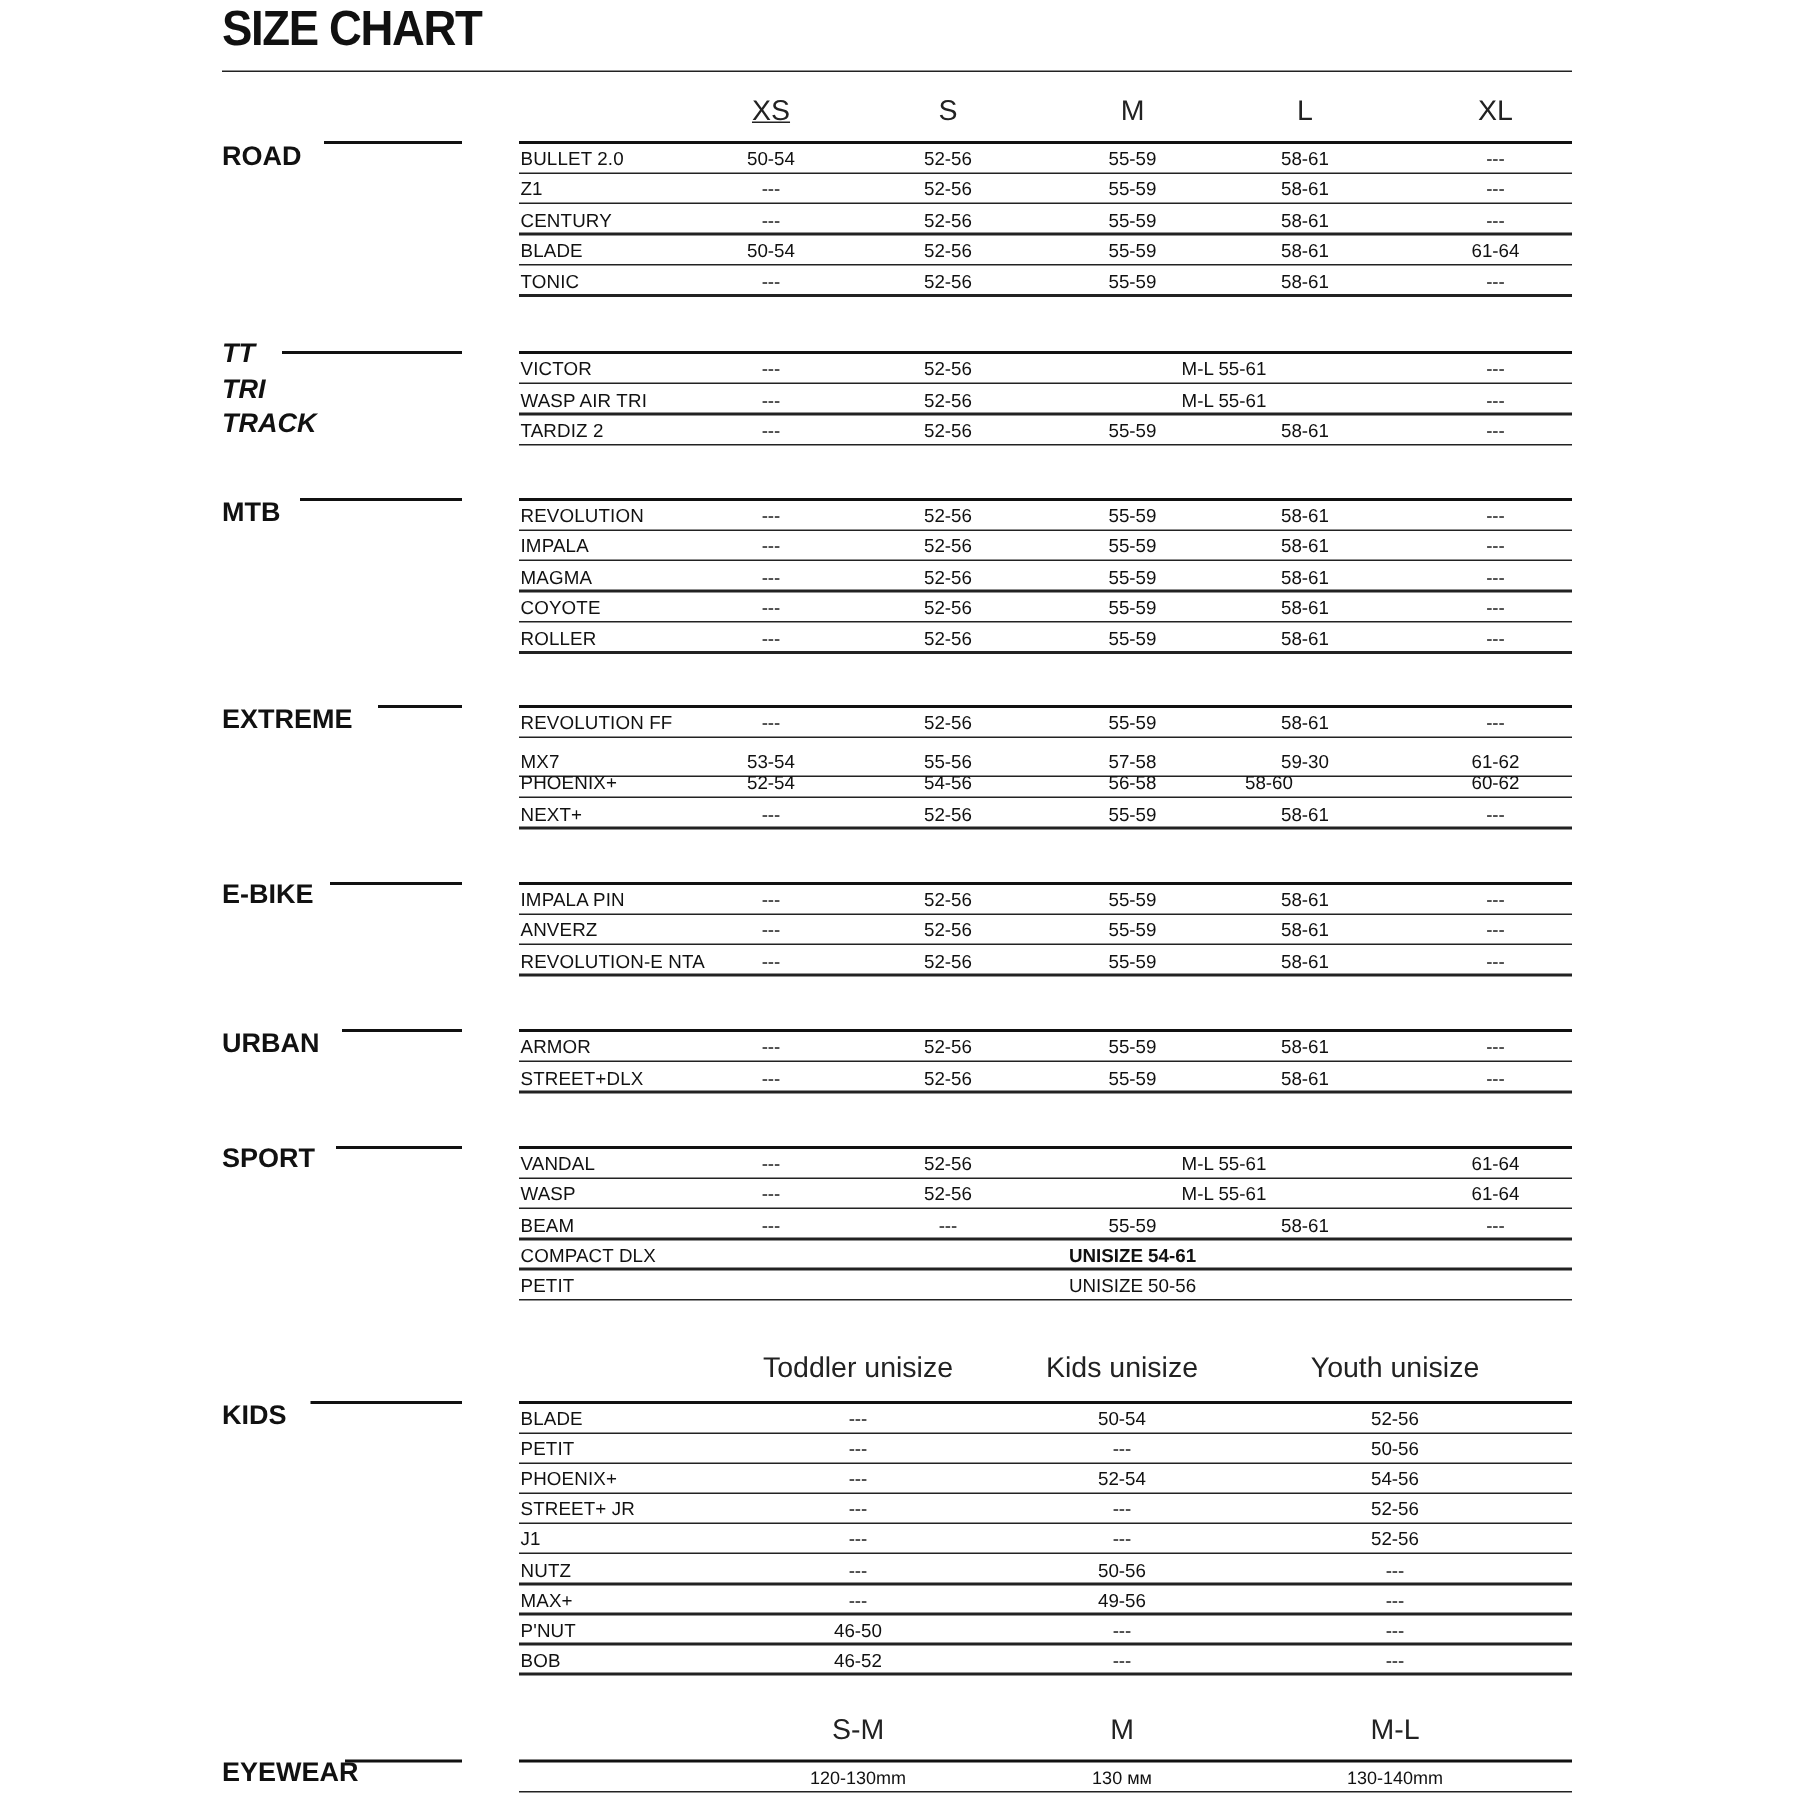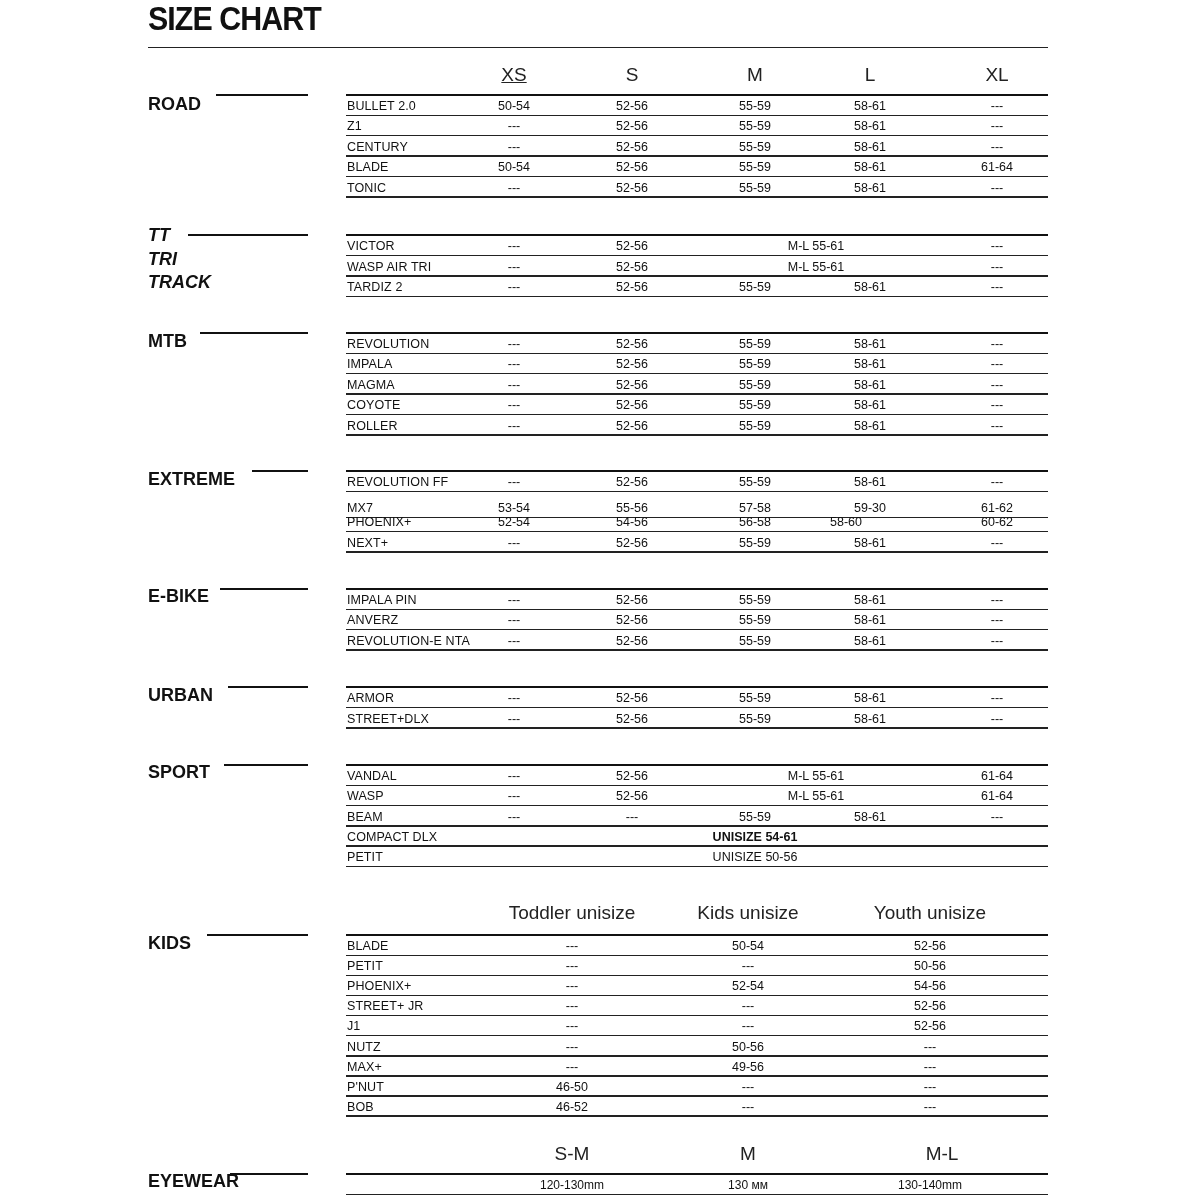--- a/index.html
+++ b/index.html
@@ -369,21 +369,21 @@
         <span class="name">BOB</span>
         <span class="v" style="left: 226px;">46-52</span>
         <span class="v" style="left: 402px;">---</span>
         <span class="v" style="left: 584px;">---</span>
         <div class="line"></div>
       </div>
     </div>
     <div class="section" style="top: 1140px;">
       <div class="hdr" style="left: 226px; top: 3px;">S-M</div>
       <div class="hdr" style="left: 402px; top: 3px;">M</div>
-      <div class="hdr" style="left: 596px; top: 3px;">M-L</div>
+      <div class="hdr" style="left: 584px; top: 3px;">M-L</div>
     </div>
     <div class="cat" style="top: 1170px;">EYEWEAR</div>
     <div class="cat-rule" style="left: 230px; top: 1173px; width: 78px;"></div>
     <div class="section" style="top: 1173px;">
       <div class="topline" style="top: 0px;"></div>
       <div class="row" style="top: 2px;">
         <span class="v" style="left: 226px; font-size: 12px;">120-130mm</span>
         <span class="v" style="left: 402px; font-size: 12px;">130 мм</span>
         <span class="v" style="left: 584px; font-size: 12px;">130-140mm</span>
         <div class="line"></div>

